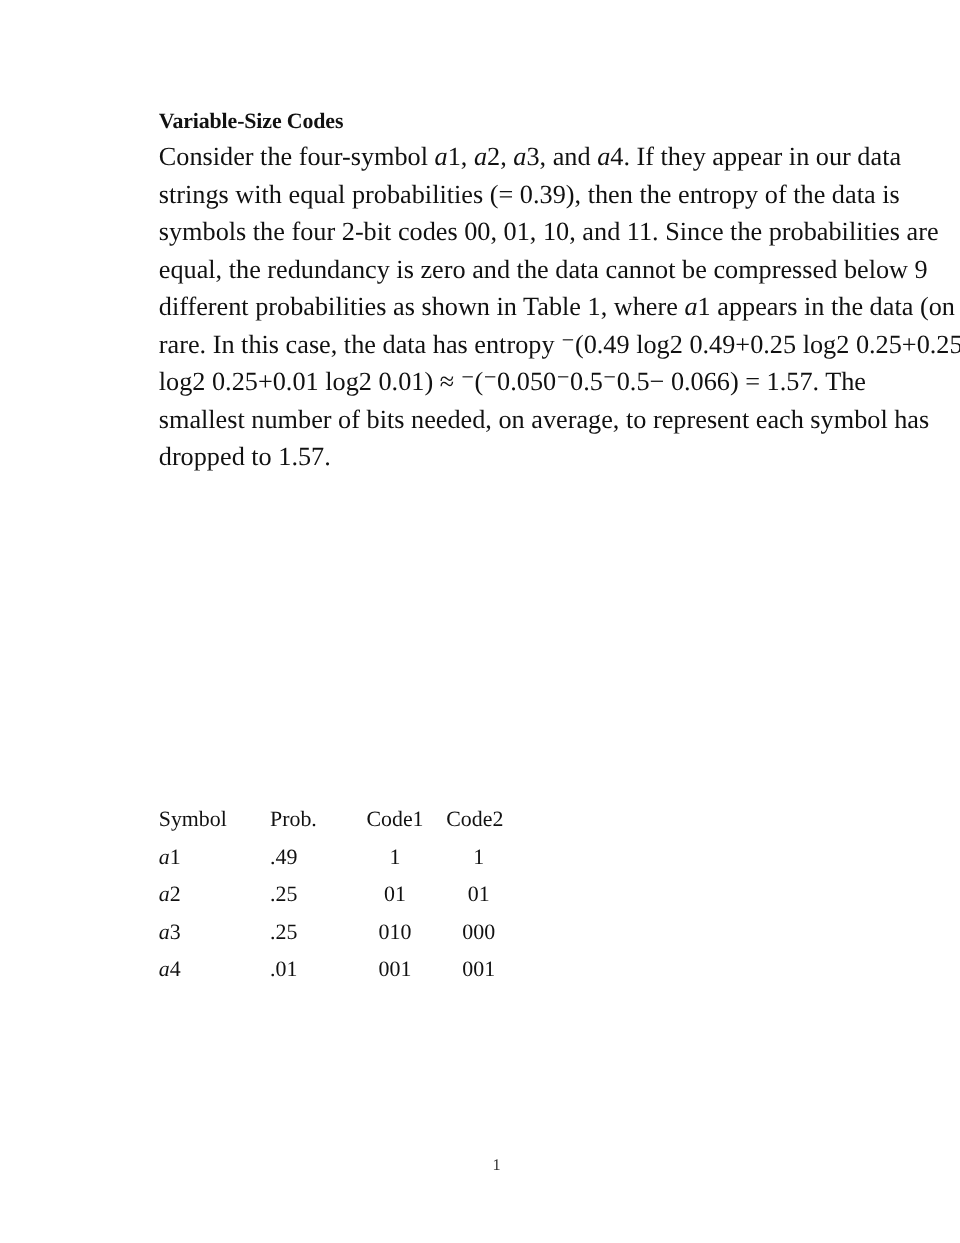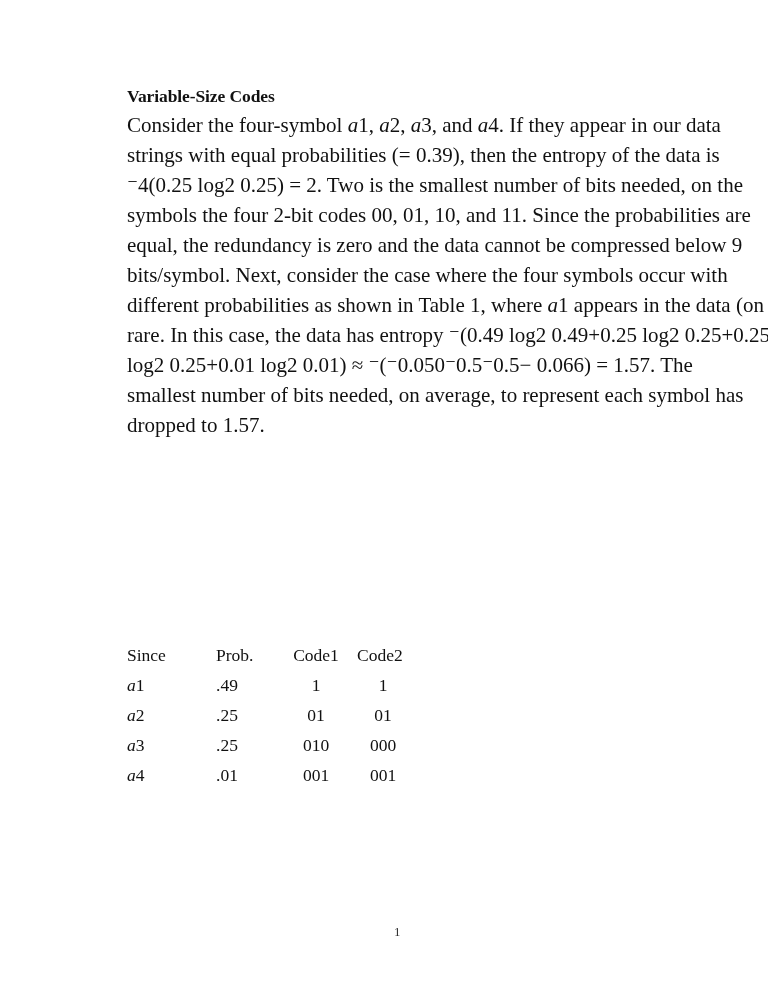--- a/index.html
+++ b/index.html
@@ -89,34 +89,32 @@
   </style>
 </head>
 <body>
 
 <div class="page">
   <div class="heading">Variable-Size Codes</div>
 
   <div class="para" id="para">
       <span class="line">Consider the four-symbol <i>a</i>1, <i>a</i>2, <i>a</i>3, and <i>a</i>4. If they appear in our data</span>
       <span class="line">strings with equal probabilities (= 0.39), then the entropy of the data is</span>
-      <span class="line">⁻4(0.25 log2 0.25) = 2. Two is the smallest number of bits needed, on the</span>
       <span class="line">symbols the four 2-bit codes 00, 01, 10, and 11. Since the probabilities are</span>
       <span class="line">equal, the redundancy is zero and the data cannot be compressed below 9</span>
-      <span class="line">bits/symbol. Next, consider the case where the four symbols occur with</span>
       <span class="line">different probabilities as shown in Table 1, where <i>a</i>1 appears in the data (on</span>
       <span class="line">rare. In this case, the data has entropy ⁻(0.49 log2 0.49+0.25 log2 0.25+0.25</span>
       <span class="line">log2 0.25+0.01 log2 0.01) ≈ ⁻(⁻0.050⁻0.5⁻0.5− 0.066) = 1.57. The</span>
       <span class="line">smallest number of bits needed, on average, to represent each symbol has</span>
       <span class="line last">dropped to 1.57.</span>
     </div>
 
   <div class="table">
     <div class="trow head">
-      <span class="cell c0">Since</span>
+      <span class="cell c0">Symbol</span>
       <span class="cell c1">Prob.</span>
       <span class="cell c2">Code1</span>
       <span class="cell c3">Code2</span>
     </div>
     <div class="trow">
       <span class="cell c0 sym"><i>a</i><span>1</span></span>
       <span class="cell c1">.49</span>
       <span class="cell c2">1</span>
       <span class="cell c3">1</span>
     </div>

